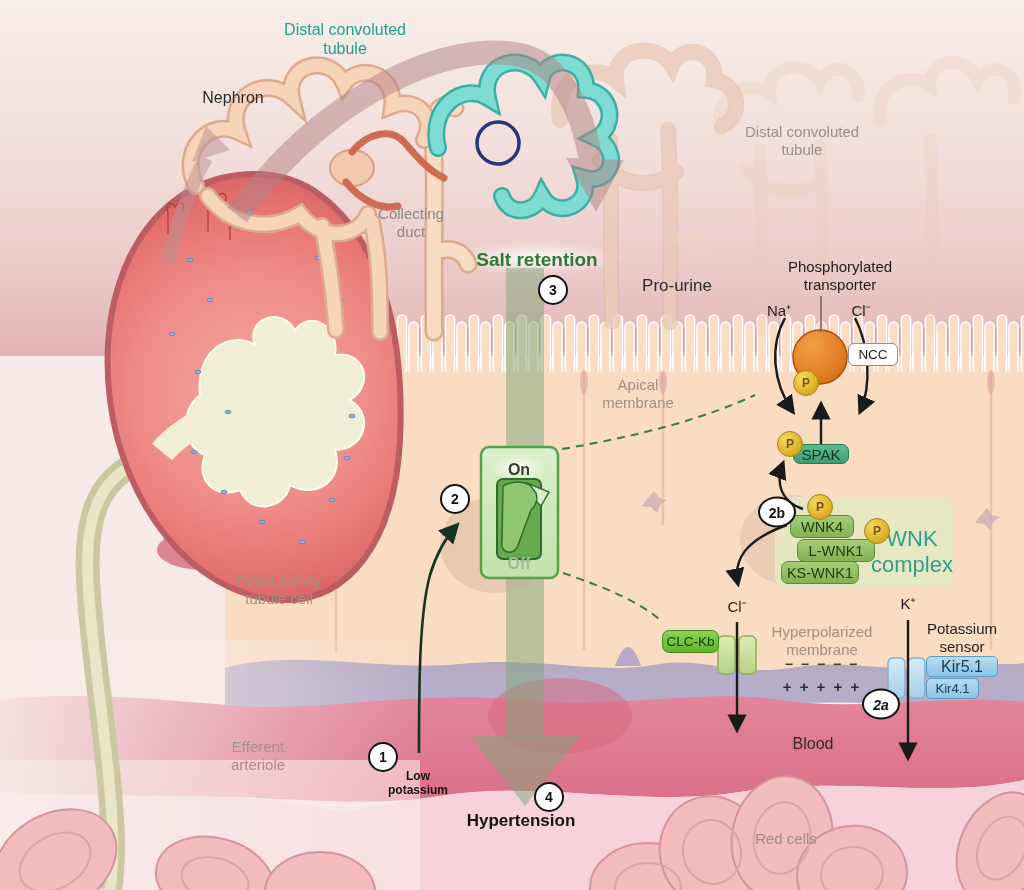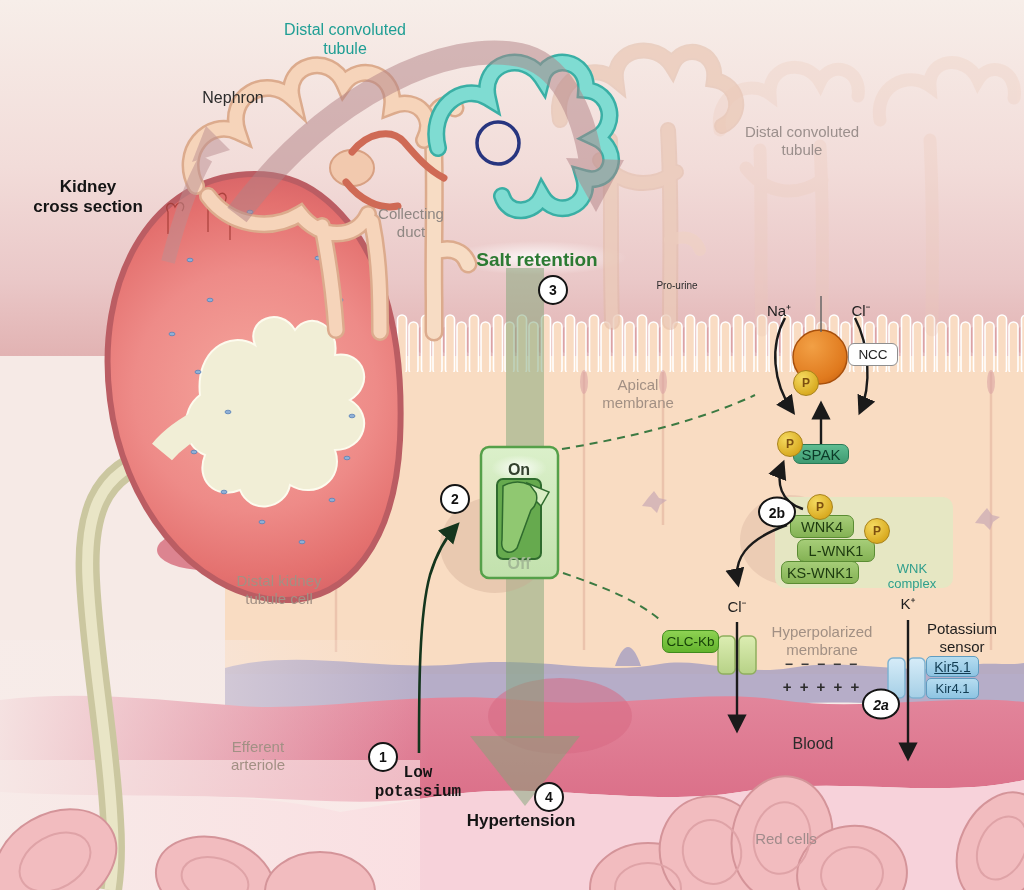--- a/index.html
+++ b/index.html
@@ -259,90 +259,90 @@
     <ellipse cx="55" cy="862" rx="38" ry="26" transform="rotate(-30 55 862)"></ellipse>
     <ellipse cx="215" cy="880" rx="34" ry="22" transform="rotate(15 215 880)"></ellipse>
     <ellipse cx="648" cy="888" rx="33" ry="25"></ellipse>
     <ellipse cx="712" cy="852" rx="29" ry="32" transform="rotate(-15 712 852)"></ellipse>
     <ellipse cx="782" cy="838" rx="28" ry="36" transform="rotate(10 782 838)"></ellipse>
     <ellipse cx="852" cy="874" rx="31" ry="27" transform="rotate(-8 852 874)"></ellipse>
     <ellipse cx="1002" cy="848" rx="23" ry="33" transform="rotate(25 1002 848)"></ellipse>
   </g>
 </svg>
 
-<div class="lbl" style="left:88px;top:197px;font-weight:bold;font-size:17px;color:#141414;">Kidney
-cross section</div>
 
 <div class="lbl" style="left:233px;top:98px;font-size:16px;color:#2b2b2b;">Nephron</div>
 
 <div class="lbl" style="left:345px;top:40px;font-size:16px;color:#1f9e94;">Distal convoluted
 tubule</div>
 
 <div class="lbl" style="left:802px;top:141px;font-size:15px;color:#9b8f8c;">Distal convoluted
 tubule</div>
 
 <div class="lbl" style="left:411px;top:223px;font-size:15px;color:#8f8783;">Collecting
 duct</div>
 
 <div class="lbl" style="left:537px;top:260px;font-weight:bold;font-size:19px;color:#2c7a33;">Salt retention</div>
 
-<div class="lbl" style="left:677px;top:286px;font-size:10px;color:#2b2b2b;">Pro-urine</div>
-
+<div class="lbl" style="left:677px;top:286px;font-size:17px;color:#2b2b2b;">Pro-urine</div>
+
+<div class="lbl" style="left:840px;top:276px;font-size:15px;color:#1d1d1d;">Phosphorylated
+transporter</div>
 
 <div class="lbl" style="left:608px;top:394px;font-size:15px;color:#a29084;margin-left:30px;">Apical
 membrane</div>
 
 <div class="lbl" style="left:779px;top:311px;font-size:15px;color:#1d1d1d;">Na⁺</div>
 
 <div class="lbl" style="left:861px;top:311px;font-size:15px;color:#1d1d1d;">Cl⁻</div>
 
 <div class="mbox" style="left:848px;top:343px;width:50px;height:23px;background:#fff;border:1.5px solid #8f8f8f;border-radius:6px;font-size:13.5px;color:#222;">NCC</div>
 
 <div class="mbox" style="left:793px;top:444px;width:56px;height:20px;background:linear-gradient(#5fbd92,#3f9a71);border:1.5px solid #2a7a56;color:#0c3b28;font-size:15px;">SPAK</div>
 
 <div class="mbox green-grad" style="left:790px;top:515px;width:64px;height:23px;">WNK4</div>
 
 <div class="mbox green-grad" style="left:797px;top:539px;width:78px;height:23px;">L-WNK1</div>
 
 <div class="mbox green-grad" style="left:781px;top:561px;width:78px;height:23px;">KS-WNK1</div>
 
-<div class="lbl" style="left:912px;top:576px;font-size:13px;color:#2f9e8c;">WNK
+<div class="lbl" style="left:912px;top:552px;font-size:22px;color:#2f9e8c;">WNK
 complex</div>
 
 <div class="mbox" style="left:662px;top:630px;width:57px;height:23px;background:linear-gradient(#8ed253,#63b32c);border:1.5px solid #3f8a1c;color:#143f07;font-size:13.5px;">CLC-Kb</div>
 
 <div class="lbl" style="left:737px;top:607px;font-size:15px;color:#1d1d1d;">Cl⁻</div>
 
 <div class="lbl" style="left:822px;top:641px;font-size:15px;color:#a29084;">Hyperpolarized
 membrane</div>
 
 <div class="lbl" style="left:822px;top:664px;font-size:14px;font-weight:bold;color:#3a3a3a;letter-spacing:2px;">− − − − −</div>
 
 <div class="lbl" style="left:822px;top:687px;font-size:15px;font-weight:bold;color:#2b2b2b;letter-spacing:2px;">+ + + + +</div>
 
 <div class="lbl" style="left:908px;top:604px;font-size:15px;color:#1d1d1d;">K⁺</div>
 
 <div class="lbl" style="left:962px;top:638px;font-size:15px;color:#1d1d1d;">Potassium
 sensor</div>
 
-<div class="mbox" style="left:926px;top:656px;width:53px;height:21px;background:linear-gradient(#b5dcf0,#8ec4e2);border:1.5px solid #5f9cc0;color:#123c52;font-size:14px;border-radius:5px;text-decoration:underline;">Kir5.1</div>
+<div class="mbox" style="left:926px;top:656px;width:72px;height:21px;background:linear-gradient(#b5dcf0,#8ec4e2);border:1.5px solid #5f9cc0;color:#123c52;font-size:16px;border-radius:5px;">Kir5.1</div>
 
 <div class="mbox" style="left:926px;top:678px;width:53px;height:21px;background:linear-gradient(#b5dcf0,#8ec4e2);border:1.5px solid #5f9cc0;color:#123c52;font-size:13px;border-radius:5px;">Kir4.1</div>
 
 <div class="lbl" style="left:813px;top:744px;font-size:16px;color:#2b2b2b;">Blood</div>
 
 <div class="lbl" style="left:786px;top:839px;font-size:15px;color:#a08b8b;">Red cells</div>
 
 <div class="lbl" style="left:279px;top:590px;font-size:15px;color:#a29084;">Distal kidney
 tubule cell</div>
 
 <div class="lbl" style="left:258px;top:756px;font-size:15px;color:#a29084;">Efferent
 arteriole</div>
 
-<div class="lbl" style="left:418px;top:783px;font-weight:bold;font-size:16px;color:#141414;font-family:Liberation Mono, monospace;">Low
+<div class="lbl" style="left:418px;top:783px;font-weight:bold;font-size:12px;color:#141414;">Low
 potassium</div>
 
 <div class="lbl" style="left:521px;top:821px;font-weight:bold;font-size:17px;color:#141414;">Hypertension</div>
 
 <div class="lbl" style="left:519px;top:470px;font-weight:bold;font-size:16px;color:#33412e;">On</div>
 
 <div class="lbl" style="left:519px;top:564px;font-weight:bold;font-size:16px;color:#a3b996;">Off</div>
 
 <div class="circ" style="left:383px;top:757px;">1</div>
 <div class="circ" style="left:455px;top:499px;">2</div>

